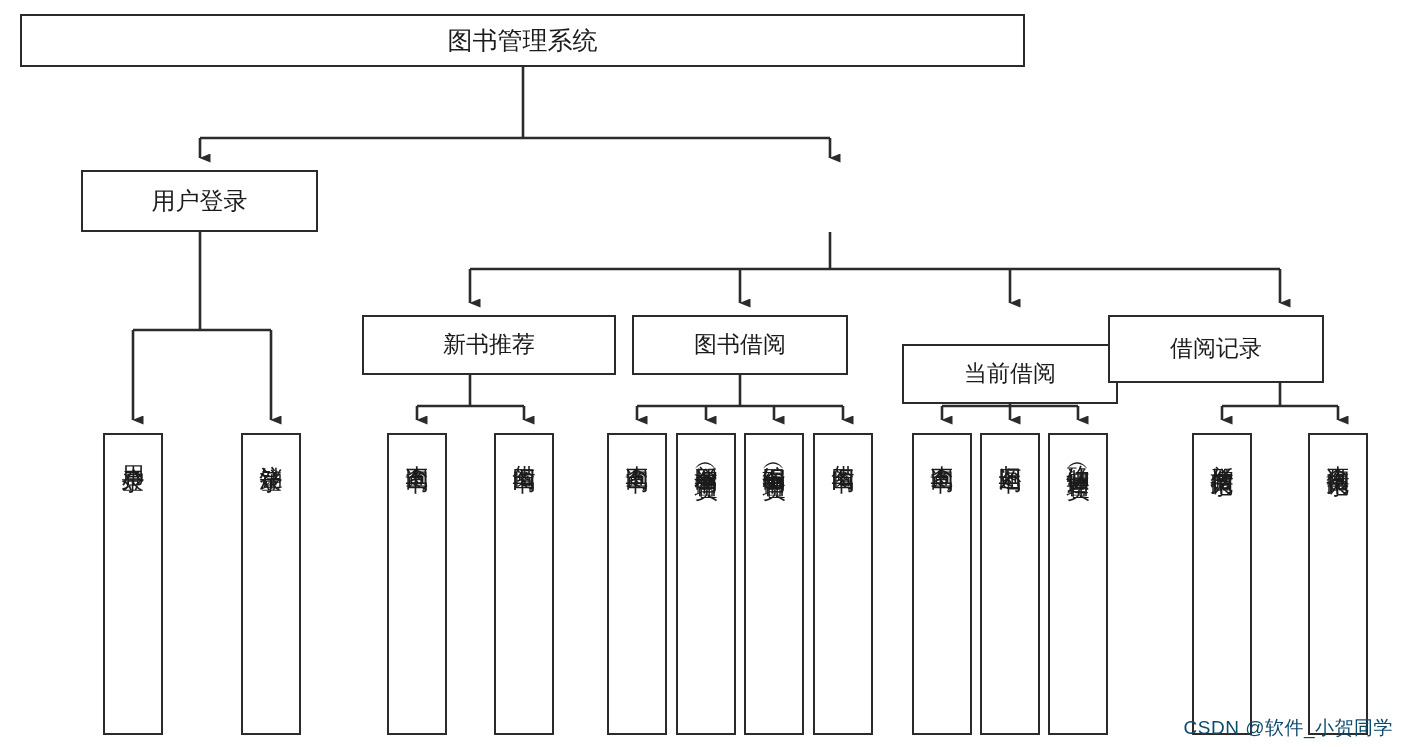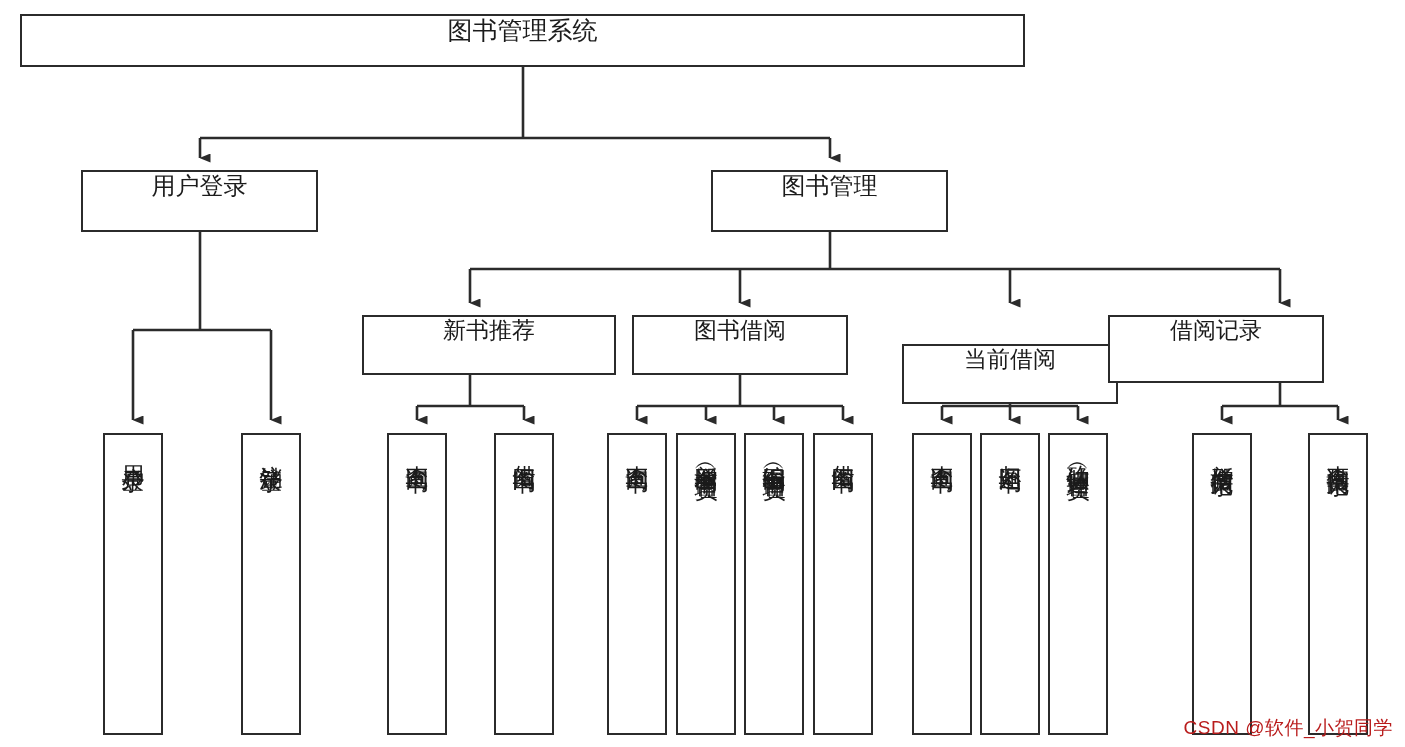--- a/index.html
+++ b/index.html
@@ -24,21 +24,21 @@
     width: 1405px;
     height: 747px;
     pointer-events: none;
   }
   .node {
     position: absolute;
     box-sizing: border-box;
     background: #ffffff;
     border: 2.5px solid #2b2b2b;
     display: flex;
-    align-items: flex-start;
+    align-items: center;
     justify-content: center;
     color: #1b1b1b;
     line-height: 1.18;
     text-align: center;
   }
   .node.root {
     font-size: 25px;
   }
   .node.lvl2 {
     font-size: 24px;
@@ -60,21 +60,21 @@
   }
   .hlabel {
     display: block;
     white-space: nowrap;
   }
   #watermark {
     position: absolute;
     right: 12px;
     bottom: 6px;
     font-size: 19px;
-    color: #b91c1c;
+    color: #0c4a6e;
     letter-spacing: 0.5px;
     white-space: nowrap;
     pointer-events: none;
   }
 </style>
 </head>
 <body>
 
 <div id="canvas">
 
@@ -128,23 +128,20 @@
     </g>
   </svg>
 
   <div class="node root" style="left:20px; top:14px; width:1005px; height:53px;">
     <span class="hlabel">图书管理系统</span>
   </div>
 
   <div class="node lvl2" style="left:81px; top:170px; width:237px; height:62px;">
     <span class="hlabel">用户登录</span>
   </div>
-  <div class="node lvl2" style="left:711px; top:170px; width:237px; height:62px;">
-    <span class="hlabel">图书管理</span>
-  </div>
 
   <div class="node lvl3" style="left:362px; top:315px; width:254px; height:60px;">
     <span class="hlabel">新书推荐</span>
   </div>
   <div class="node lvl3" style="left:632px; top:315px; width:216px; height:60px;">
     <span class="hlabel">图书借阅</span>
   </div>
   <div class="node lvl3" style="left:902px; top:315px; width:216px; height:60px;margin-top:29px;">
     <span class="hlabel">当前借阅</span>
   </div>

